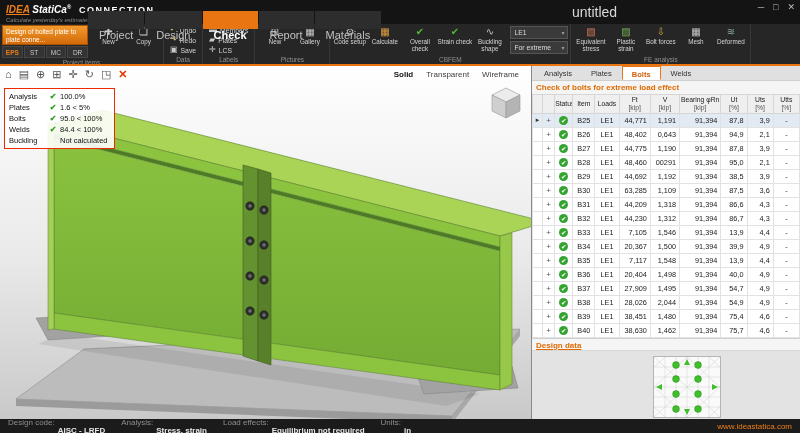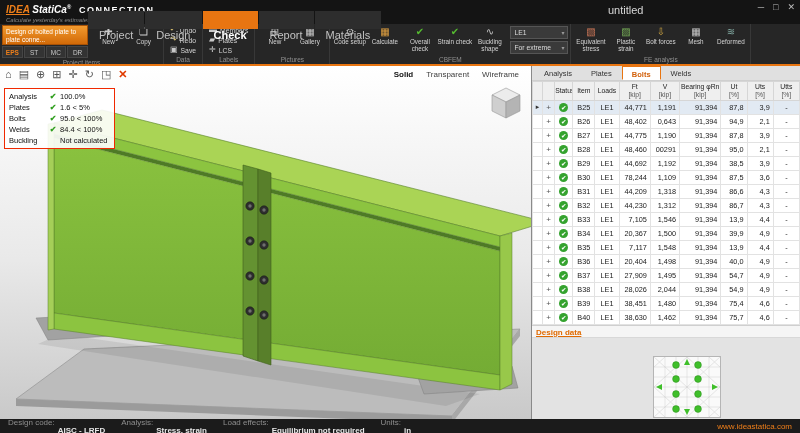--- a/index.html
+++ b/index.html
@@ -10,21 +10,21 @@
   .titlebar { position:relative; height:24px; background:#141414; }
   .logo-block { position:absolute; left:6px; top:2px; white-space:nowrap; }
   .logo-line { font-size:10px; font-weight:bold; font-style:italic; color:#fff; line-height:11px; }
   .logo-idea { color:#ef7f1a;text-decoration:underline; }
   .logo-reg { font-size:6px; vertical-align:super; }
   .logo-product { font-style:normal; margin-left:5px; letter-spacing:1.5px; font-size:9px; color:#fff; }
   .slogan { font-size:6px; color:#888; font-style:italic; margin-top:1px; }
   .ribbon-tabs { position:absolute; left:88px; bottom:0; display:flex; height:13px; }
   .rtab { font-size:11px; color:#c2c2c2; padding:18px 11px 0; background:#2d2d2d; margin-right:1px; cursor:default; }
   .rtab.active { background:#e87511; color:#fff; font-weight:bold; }
-  .doc-title { position:absolute; left:608px; top:4px; font-size:11px; color:#d8d8d8; }
+  .doc-title { position:absolute; left:572px; top:4px; font-size:14px; color:#d8d8d8; }
   .win-controls { position:absolute; right:5px; top:2px; display:flex; gap:9px; color:#bdbdbd; font-size:9px; }
   .win-controls span { cursor:default; }
 
   
   .ribbon { height:42px; background:#262626; border-bottom:2px solid #e87511; display:flex; align-items:stretch; overflow:hidden; }
   .rgroup { display:flex; flex-direction:column; border-right:1px solid #383838; padding:1px 2px 0; }
   .rrow { flex:1; display:flex; align-items:flex-start; }
   .rrow.stacked { flex-direction:column; justify-content:center; }
   .rlabel { font-size:6.5px; color:#8f8f8f; text-align:center; height:9px; line-height:9px; white-space:nowrap; }
   .rbtn { width:35px; height:30px; display:flex; flex-direction:column; align-items:center; padding-top:1px; color:#d5d5d5; overflow:hidden; cursor:default; }
@@ -369,20 +369,21 @@
         </div>
     </div>
 
     <div class="rightpanel">
       <div class="rtabs">
           <div class="rptab">Analysis</div>
           <div class="rptab">Plates</div>
           <div class="rptab active">Bolts</div>
           <div class="rptab">Welds</div>
         </div>
+      <div class="section-title">Check of bolts for extreme load effect</div>
       <div class="tablewrap">
         <table>
           <colgroup>
             <col style="width:10px">
               <col style="width:12px">
               <col style="width:18px">
               <col style="width:22px">
               <col style="width:24px">
             <col style="width:31px">
               <col style="width:29px">
@@ -495,21 +496,21 @@
                 <td>38,5</td>
                 <td>3,9</td>
                 <td class="c">-</td>
               </tr>
               <tr>
                 <td class="c exp"></td>
                 <td class="c plus">+</td>
                 <td class="c"><span class="okc">✔</span></td>
                 <td class="c">B30</td>
                 <td class="c">LE1</td>
-                <td>78,244</td>
+                <td>63,285</td>
                 <td>1,109</td>
                 <td>91,394</td>
                 <td>87,5</td>
                 <td>3,6</td>
                 <td class="c">-</td>
               </tr>
               <tr>
                 <td class="c exp"></td>
                 <td class="c plus">+</td>
                 <td class="c"><span class="okc">✔</span></td>

